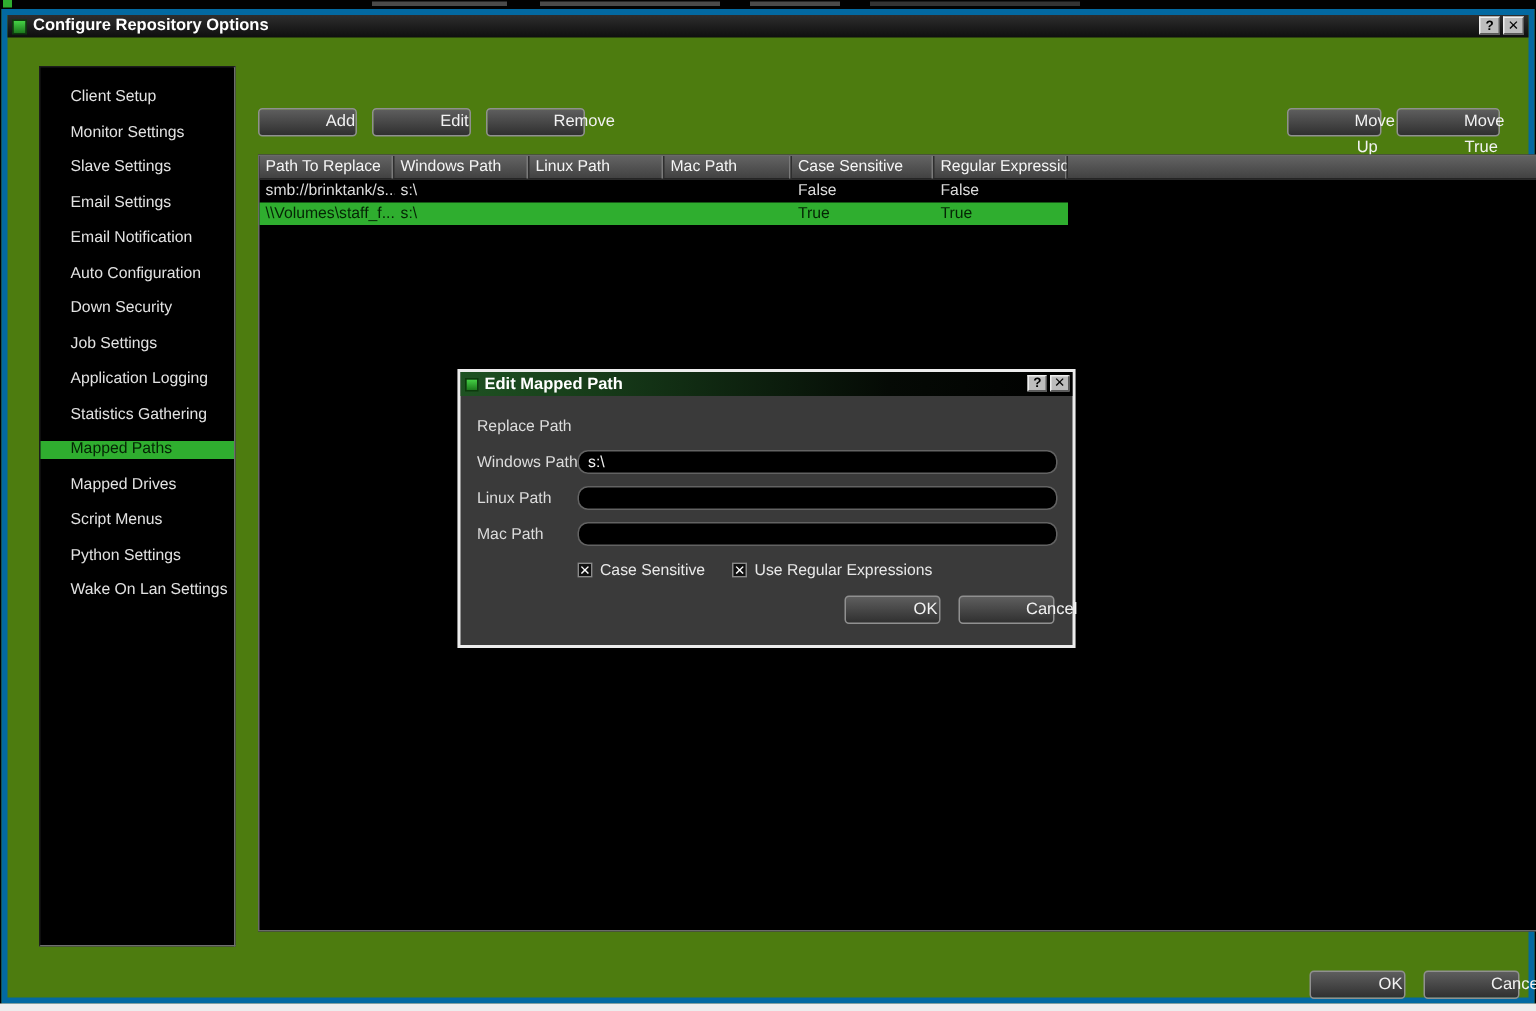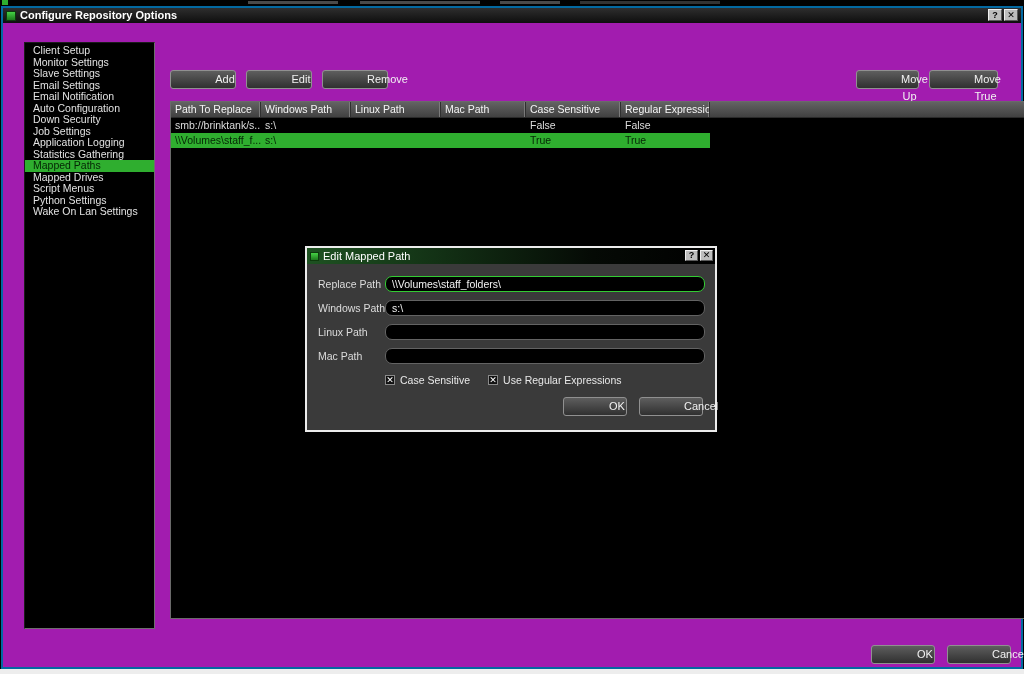--- a/index.html
+++ b/index.html
@@ -8,30 +8,30 @@
 
   
   .top-strip { position:absolute; left:0; top:0; width:1024px; height:6px; background:#020202; }
   .mini-icon { position:absolute; left:2px; top:0; width:6px; height:5px; background:#2fae2f; }
   .artifact { position:absolute; top:1px; height:3px; background:#4a4a4a; }
   .a1 { left:248px; width:90px; } .a2 { left:360px; width:120px; } .a3 { left:500px; width:60px; } .a4 { left:580px; width:140px; background:#333; }
 
   .bottom-strip { position:absolute; left:0; top:669px; width:1024px; height:5px; background:#ededed; }
 
   
-  .window { position:absolute; left:1px; top:6px; width:1022px; height:663px; background:#a21caf; border:2px solid #0369a1; }
+  .window { position:absolute; left:1px; top:6px; width:1022px; height:663px; background:#4d7c0f; border:4px solid #0369a1; }
   .titlebar { position:absolute; left:0; top:0; width:100%; height:15px; background:linear-gradient(180deg,#2e2e2e,#0e0e0e); display:flex; align-items:center; padding:0 3px; }
   .app-icon { width:10px; height:10px; background:linear-gradient(180deg,#45d145,#1d7a1d); border:1px solid #0d3a0d; margin-right:4px; flex:0 0 auto; }
   .titlebar .title { color:#fff; font-size:11px; font-weight:bold; line-height:15px; white-space:nowrap; }
   .tb-buttons { position:absolute; right:3px; top:1px; display:flex; gap:2px; }
   .tb-btn { width:14px; height:12px; background:#bdbdbd; border:1px solid; border-color:#efefef #5a5a5a #5a5a5a #efefef; color:#000; font-size:9px; font-weight:bold; text-align:center; line-height:10px; cursor:default; }
 
   
   .sidebar { position:absolute; left:21px; top:34px; width:131px; height:587px; background:#000; border:1px solid; border-color:#1c1c1c #6e6e6e #6e6e6e #1c1c1c; padding:2px 0; }
-  .nav-item { color:#e2e2e2; font-size:10.5px; line-height:11.5px; padding:0 8px; white-space:nowrap; cursor:default; }
+  .nav-item { color:#e2e2e2; font-size:10.5px; line-height:11.5px; padding:0 20px; white-space:nowrap; cursor:default;margin-top:12px; }
   .nav-item.selected { background:#2fae2f; color:#052505; }
 
   
   .desc { position:absolute; left:167px; top:42px; color:#dcdcdc; font-size:11px; }
 
   .btn { background:linear-gradient(180deg,#5e5e5e,#303030); border:1px solid #909090; border-radius:3px; color:#f2f2f2; font-size:11px; text-align:center; line-height:17px; cursor:default; position:absolute; height:19px;padding-left:44px; }
   .btn-add { left:167px; top:62px; width:66px; }
   .btn-edit { left:243px; top:62px; width:66px; }
   .btn-remove { left:319px; top:62px; width:66px; }
   .btn-moveup { left:853px; top:62px; width:63px; }
@@ -46,21 +46,21 @@
   .trow { display:flex; height:15px; }
   .td { font-size:10.5px; line-height:15px; padding-left:4px; white-space:nowrap; overflow:hidden; }
   .trow.plain .td { color:#dcdcdc; }
   .trow.selected { width:539px; background:#2fae2f; }
   .trow.selected .td { color:#052505; }
   .c0 { width:90px; } .c1 { width:90px; } .c2 { width:90px; } .c3 { width:85px; } .c4 { width:95px; } .c5 { width:89px; } .cf { flex:1; border-right:none; box-shadow:none; }
 
   
   .dialog { position:absolute; left:305px; top:246px; width:412px; height:186px; background:#3a3a3a; border:2px solid #ececec; box-shadow:2px 2px 4px rgba(0,0,0,.6); }
   .dlg-titlebar { position:absolute; left:0; top:0; width:100%; height:16px; background:linear-gradient(90deg,#1e5222,#050a05 70%,#000); display:flex; align-items:center; padding:0 3px; }
-  .dlg-titlebar .title { color:#fff; font-size:11px; font-weight:normal; }
+  .dlg-titlebar .title { color:#fff; font-size:11px; font-weight:bold; }
   .dlg-titlebar .app-icon { width:9px; height:9px; }
   .dlg-tb-buttons { position:absolute; right:2px; top:2px; display:flex; gap:2px; }
   .dlg-tb-buttons .tb-btn { width:13px; height:11px; line-height:9px; }
 
   .field-row { position:absolute; left:0; width:100%; height:16px; }
   .f0 { top:28px; } .f1 { top:52px; } .f2 { top:76px; } .f3 { top:100px; }
   .field-label { position:absolute; left:11px; top:2px; color:#dcdcdc; font-size:10.5px; white-space:nowrap; }
   .field-input { position:absolute; left:78px; top:0; width:320px; height:16px; background:#000; border:1px solid #636363; border-radius:7px; color:#f2f2f2; font-size:10.5px; padding:0 6px; font-family:"Liberation Sans","DejaVu Sans",sans-serif; outline:none; }
   .field-input.focused { border-color:#33cc33; }
 
@@ -158,21 +158,20 @@
       <span class="app-icon"></span>
       <span class="title">Edit Mapped Path</span>
       <span class="dlg-tb-buttons">
         <span class="tb-btn">?</span>
         <span class="tb-btn">✕</span>
       </span>
     </div>
 
     <div class="field-row f0">
       <span class="field-label">Replace Path</span>
-      <input class="field-input focused" value="\\Volumes\staff_folders\" style="">
     </div>
     <div class="field-row f1">
       <span class="field-label">Windows Path</span>
       <input class="field-input" value="s:\" style="">
     </div>
     <div class="field-row f2">
       <span class="field-label">Linux Path</span>
       <input class="field-input" value="" style="">
     </div>
     <div class="field-row f3">

